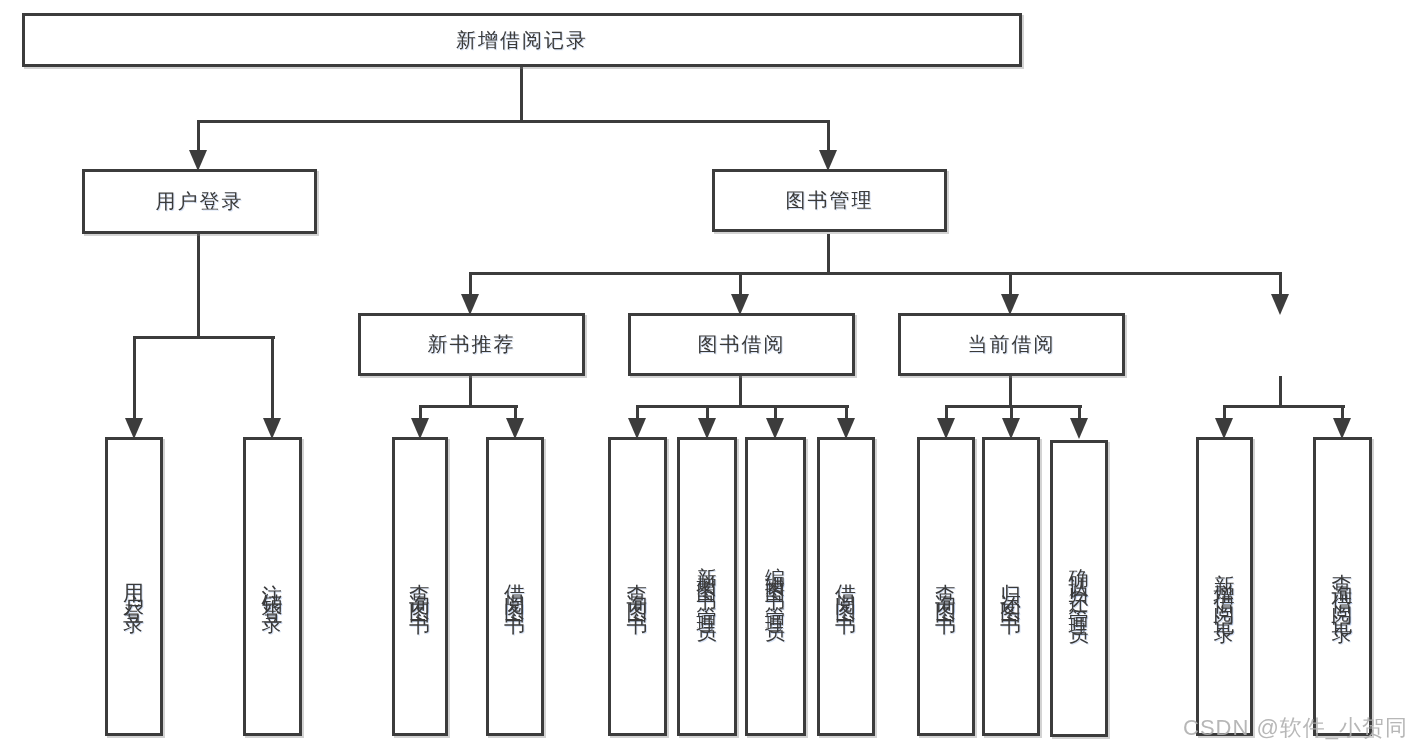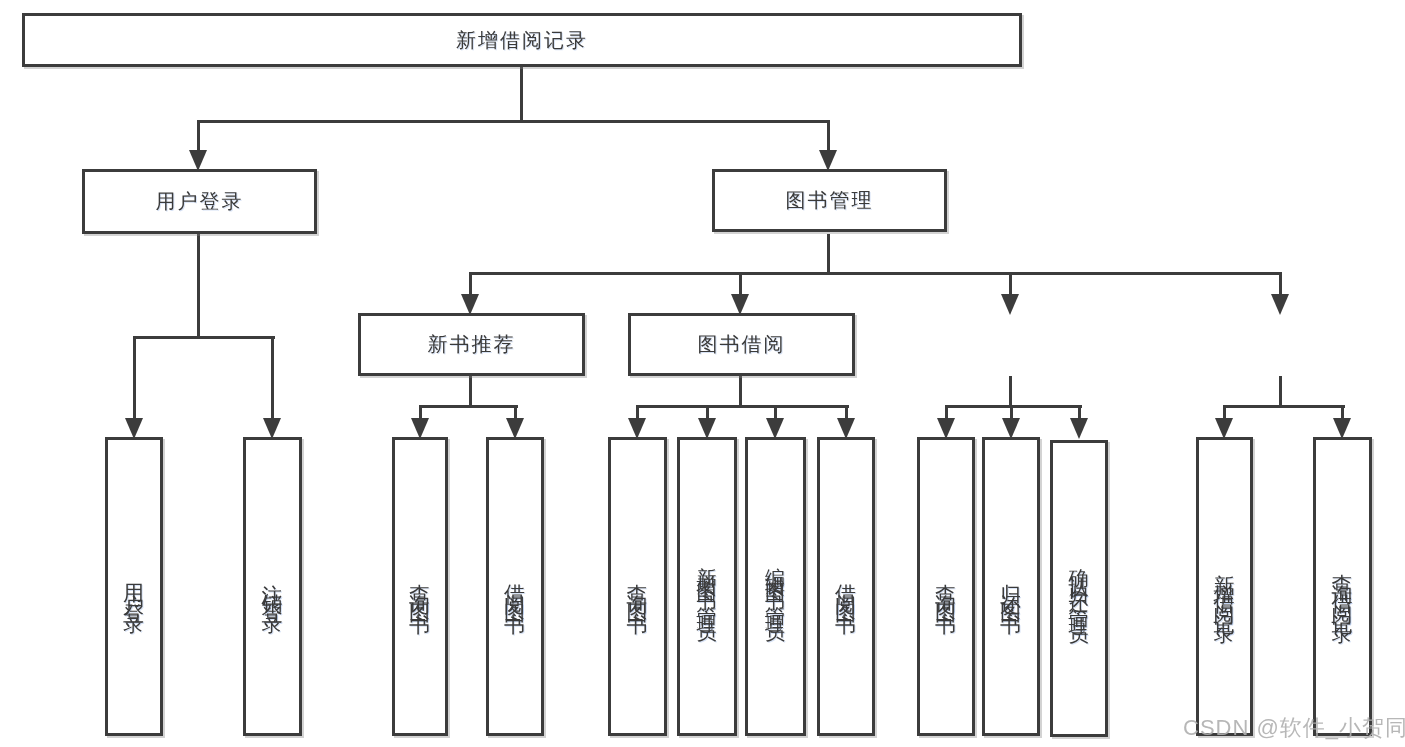--- a/index.html
+++ b/index.html
@@ -85,20 +85,23 @@
   <div class="a" style="left:1001px;top:294px;"></div>
   <div class="l" style="left:1279px;top:272px;width:3px;height:25px;"></div>
   <div class="a" style="left:1271px;top:294px;"></div>
 
   <div class="box hbox" style="left:358px;top:313px;width:227px;height:63px;">
     <span class="lbl">新书推荐</span>
   </div>
   <div class="box hbox" style="left:628px;top:313px;width:227px;height:63px;">
     <span class="lbl">图书借阅</span>
   </div>
+  <div class="box hbox" style="left:898px;top:313px;width:227px;height:63px;">
+    <span class="lbl">当前借阅</span>
+  </div>
 
   <div class="l" style="left:469px;top:376px;width:3px;height:32px;"></div>
   <div class="l" style="left:739px;top:376px;width:3px;height:32px;"></div>
   <div class="l" style="left:1009px;top:376px;width:3px;height:32px;"></div>
   <div class="l" style="left:1279px;top:376px;width:3px;height:32px;"></div>
 
   <div class="l" style="left:419px;top:405px;width:99px;height:3px;"></div>
   <div class="l" style="left:636px;top:405px;width:213px;height:3px;"></div>
   <div class="l" style="left:945px;top:405px;width:137px;height:3px;"></div>
   <div class="l" style="left:1223px;top:405px;width:122px;height:3px;"></div>

